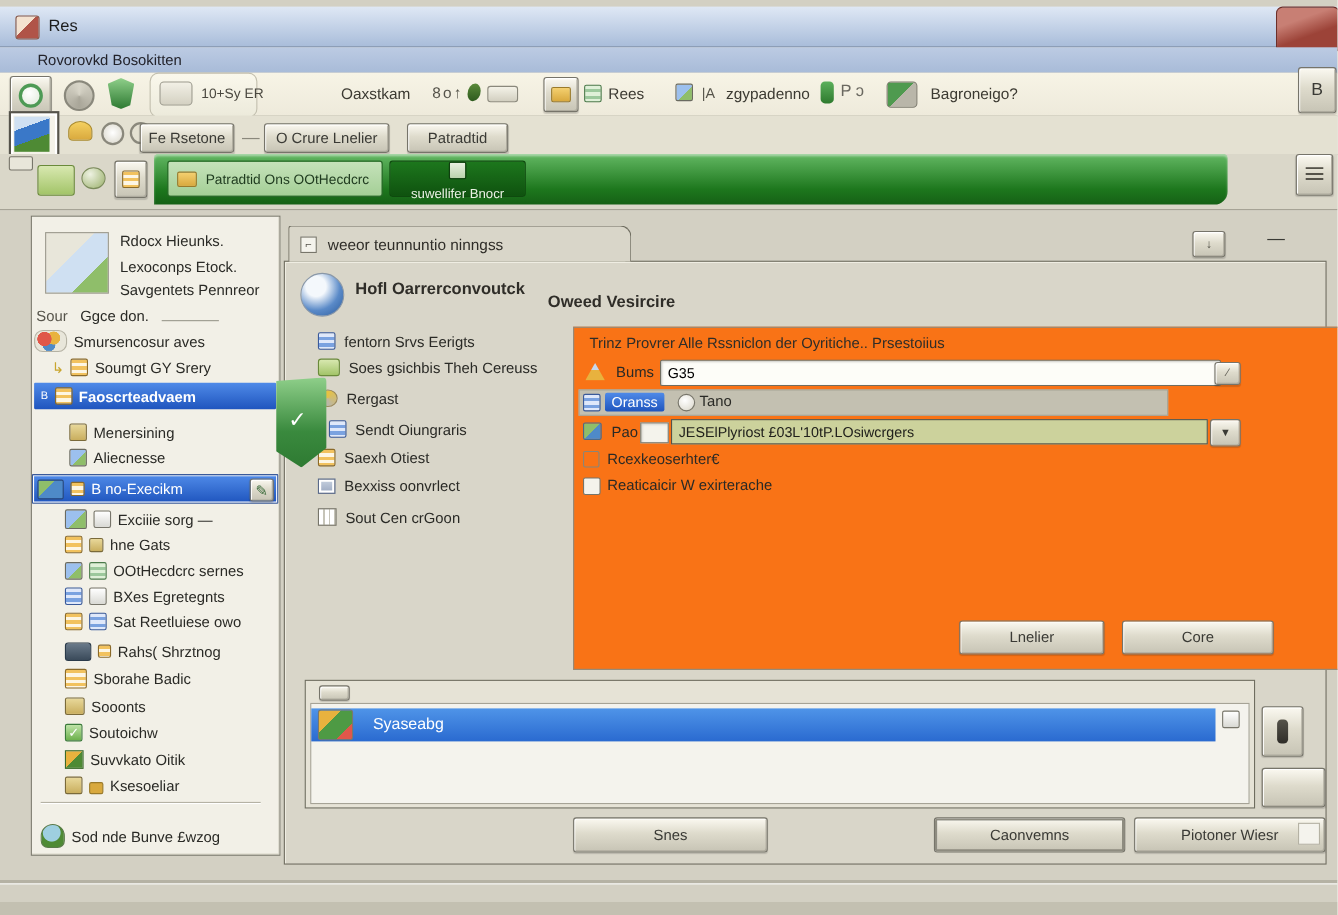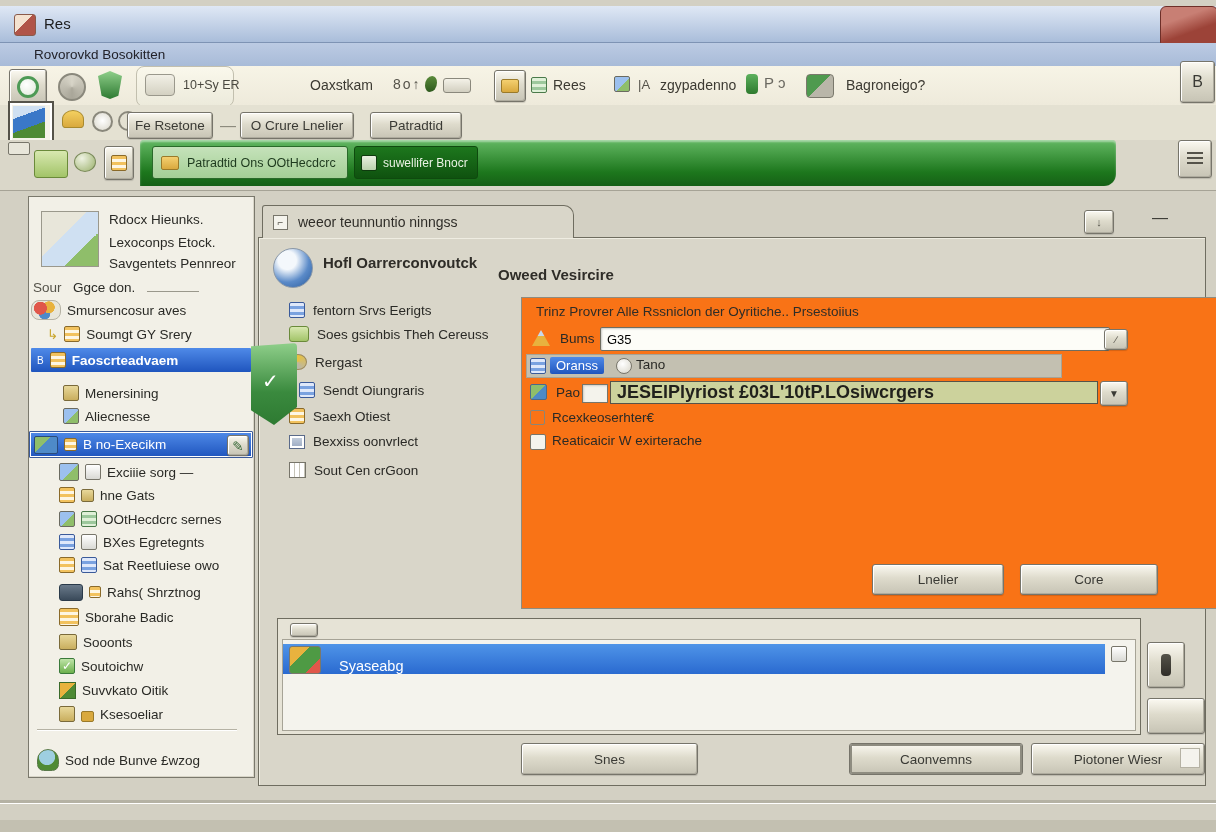--- a/index.html
+++ b/index.html
@@ -115,21 +115,21 @@
     <span class="abs i-sphere ic" style="left:74px;top:12px;width:22px;height:20px;"></span>
     <span class="abs b3" style="left:104px;top:6px;width:28px;height:32px;">
       <span class="ic i-lines"></span>
     </span>
 
     <div class="abs" style="left:140px;top:0px;width:976px;height:46px;border-radius:4px 4px 12px 0;background:linear-gradient(180deg,#63b863,#1d771d 70%,#156015);box-shadow:inset 0 2px 2px rgba(255,255,255,.45);">
       <span class="abs" style="left:12px;top:6px;width:196px;height:33px;border:1px solid #2a6a2a;border-radius:3px;background:linear-gradient(180deg,#c5e2ba,#a4cf96);display:flex;align-items:center;gap:8px;padding:0 8px;box-sizing:border-box;">
         <span class="ic i-folder"></span>
         <span class="txt" style="font-size:12.5px;color:#1e3a1e;">Patradtid Ons OOtHecdcrc</span>
       </span>
-      <span class="abs" style="left:214px;top:6px;width:124px;height:33px;border:1px solid #0e4a0e;border-radius:3px;background:linear-gradient(180deg,#1d771d,#0f520f);display:flex;align-items:center;gap:6px;padding:0 6px;box-sizing:border-box;">
+      <span class="abs" style="left:214px;top:6px;width:124px;height:33px;border:1px solid #0e4a0e;border-radius:3px;background:linear-gradient(180deg,#1d771d,#0f520f);display:flex;align-items:center;gap:6px;padding:0 6px;box-sizing:border-box;flex-direction:column;">
         <span class="ic" style="width:16px;height:16px;border:1px solid #0e3a0e;border-radius:2px;background:linear-gradient(180deg,#e8f0e0,#b9d2ac);"></span>
         <span class="txt" style="font-size:12px;color:#eaf2e4;">suwellifer Bnocr</span>
       </span>
     </div>
     <span class="abs b3" style="left:1178px;top:0px;width:32px;height:36px;">
       <span class="ic" style="width:16px;height:14px;background:repeating-linear-gradient(180deg,#55534a 0 2px,transparent 2px 5px);"></span>
     </span>
   </div>
 
   <div class="abs panel" style="left:28px;top:196px;width:225px;height:580px;background:#f2f0e7;box-shadow:inset -1px -1px 0 #d8d5c8;">
@@ -287,41 +287,41 @@
       <span class="abs" style="left:4px;top:56px;width:536px;height:24px;background:#c3c0b1;border:1px solid #a6a396;box-sizing:border-box;"></span>
       <span class="abs ic i-blue" style="left:8px;top:60px;"></span>
       <span class="abs txt" style="left:28px;top:59px;padding:1px 6px;background:linear-gradient(180deg,#4f8ae8,#1f55be);color:#fff;font-size:13px;border-radius:2px;">Oranss</span>
       <span class="abs" style="left:94px;top:60px;width:14px;height:14px;border-radius:50%;border:1px solid #77756a;background:radial-gradient(circle at 40% 35%,#fff,#d8d5c8);"></span>
       <span class="abs txt glabel" style="left:114px;top:59px;">Tano</span>
 
       <span class="abs ic" style="left:8px;top:86px;width:17px;height:16px;background:linear-gradient(135deg,#8fbe6a 0 50%,#4e8ac8 50%);border:1px solid #4a6a8a;border-radius:2px;"></span>
       <span class="abs txt glabel" style="left:34px;top:87px;">Pao</span>
       <span class="abs" style="left:60px;top:86px;width:24px;height:17px;border:1px solid #77756a;background:#f4f3ec;box-shadow:inset 1px 1px 2px rgba(0,0,0,.15);"></span>
       <div class="abs" style="left:88px;top:83px;width:488px;height:23px;border:1px solid #55534a;background:#ccd29c;display:flex;align-items:center;padding:0 6px;box-sizing:border-box;">
-        <span class="txt" style="font-size:18px;font-weight:bold;color:#21211c;">JESElPlyriost £03L'10tP.LOsiwcrgers</span>
+        <span class="txt" style="font-size:13px;font-weight:normal;color:#21211c;">JESElPlyriost £03L'10tP.LOsiwcrgers</span>
       </div>
       <span class="abs b3" style="left:578px;top:83px;width:26px;height:23px;font-size:10px;color:#3a3a35;">▼</span>
 
       <span class="abs ic i-gray" style="left:8px;top:112px;"></span>
       <span class="abs txt glabel" style="left:30px;top:112px;">Rcexkeoserhter€</span>
       <span class="abs chk" style="left:8px;top:136px;position:absolute;"></span>
       <span class="abs txt glabel" style="left:30px;top:135px;">Reaticaicir W exirterache</span>
 
       <span class="abs b3" style="left:350px;top:266px;width:130px;height:29px;">
         <span>Lnelier</span>
       </span>
       <span class="abs b3" style="left:498px;top:266px;width:136px;height:29px;">
         <span>Core</span>
       </span>
     </div>
 
     <div class="abs" style="left:18px;top:380px;width:864px;height:117px;border:1px solid #6f6d60;background:#e6e3d6;box-sizing:border-box;">
       <span class="abs b3" style="left:12px;top:4px;width:26px;height:12px;"></span>
       <div class="abs" style="left:4px;top:20px;width:854px;height:92px;background:#f4f3ed;border:1px solid #a6a396;box-sizing:border-box;">
-        <div class="abs" style="left:0px;top:4px;width:822px;height:30px;background:linear-gradient(180deg,#4f94e8,#2a6ad0);display:flex;align-items:flex-end;">
+        <div class="abs" style="left:0px;top:4px;width:822px;height:30px;background:linear-gradient(180deg,#4f94e8,#2a6ad0);display:flex;align-items:center;">
           <span class="ic" style="margin-left:6px;width:32px;height:28px;border-radius:3px;background:linear-gradient(135deg,#e8b23e 0 35%,#4e9a44 35% 75%,#e0574a 75%);border:1px solid #7a786c;"></span>
           <span class="txt" style="margin-left:18px;color:#fff;font-size:14.5px;">Syaseabg</span>
         </div>
         <span class="abs ic i-doc" style="left:828px;top:6px;"></span>
       </div>
     </div>
     <span class="abs b3" style="left:888px;top:404px;width:36px;height:44px;">
       <span class="ic" style="width:10px;height:22px;border-radius:4px;background:linear-gradient(180deg,#55534a,#2f2d28);"></span>
     </span>
     <span class="abs b3" style="left:888px;top:460px;width:56px;height:34px;"></span>

